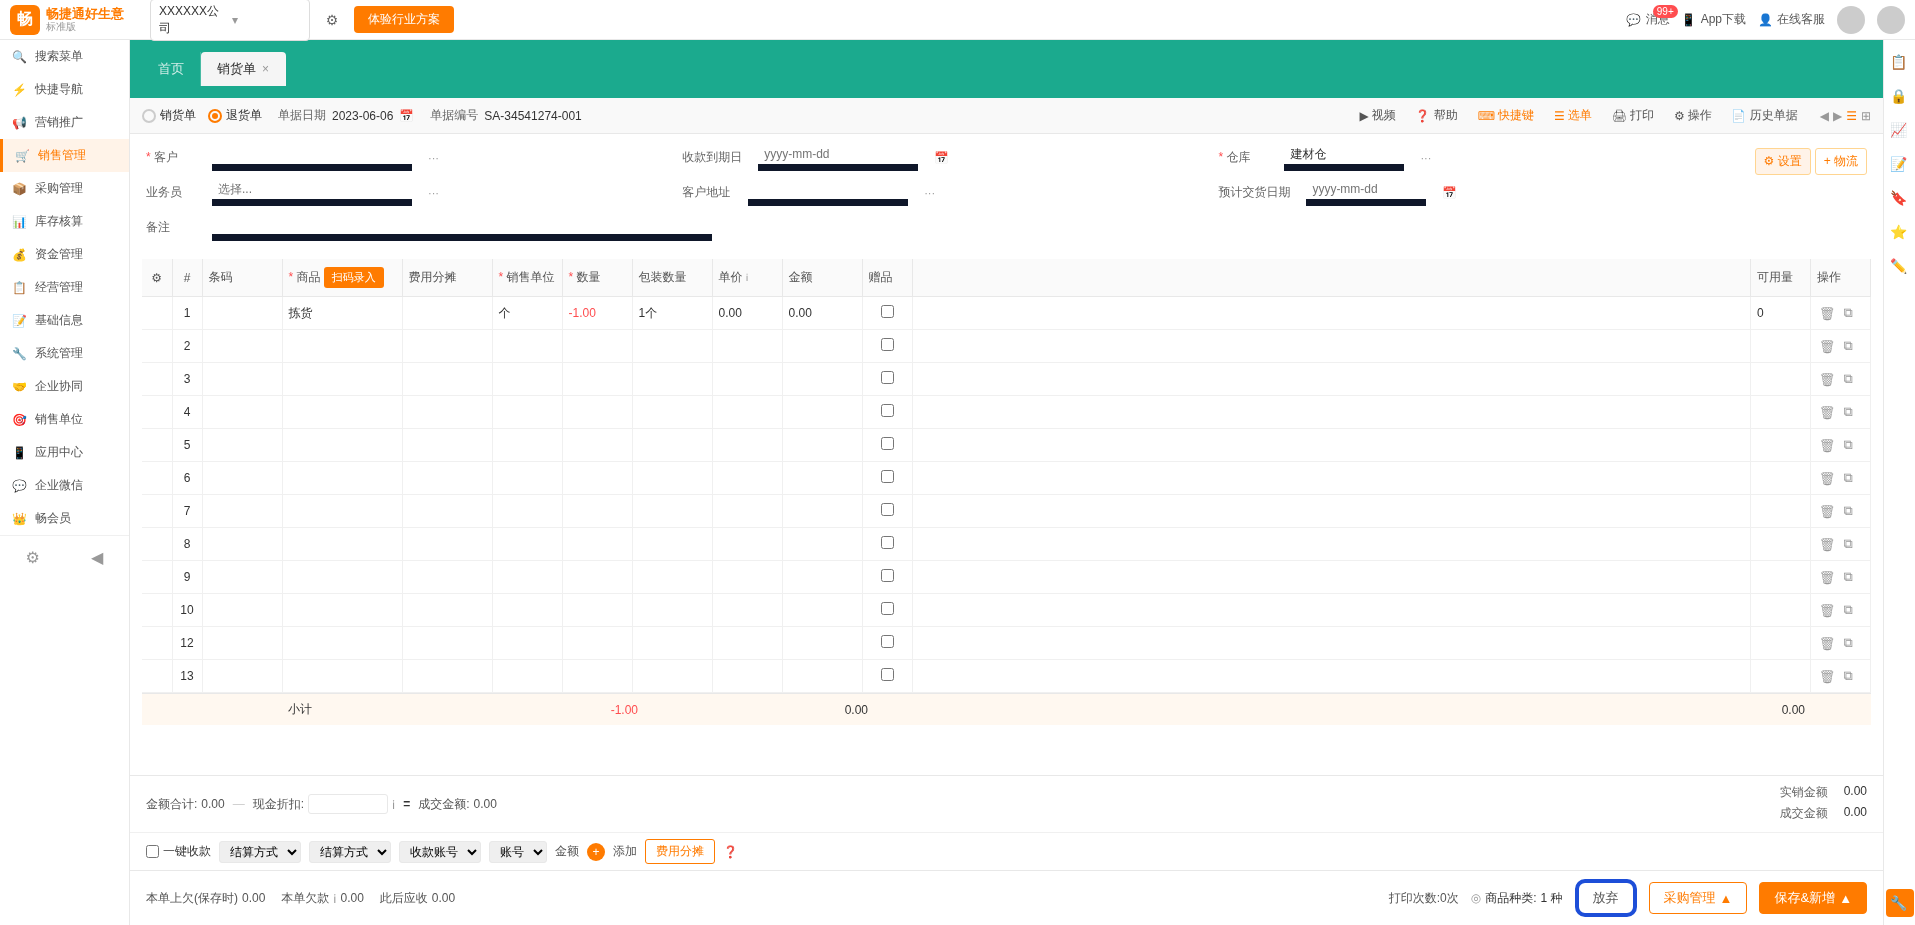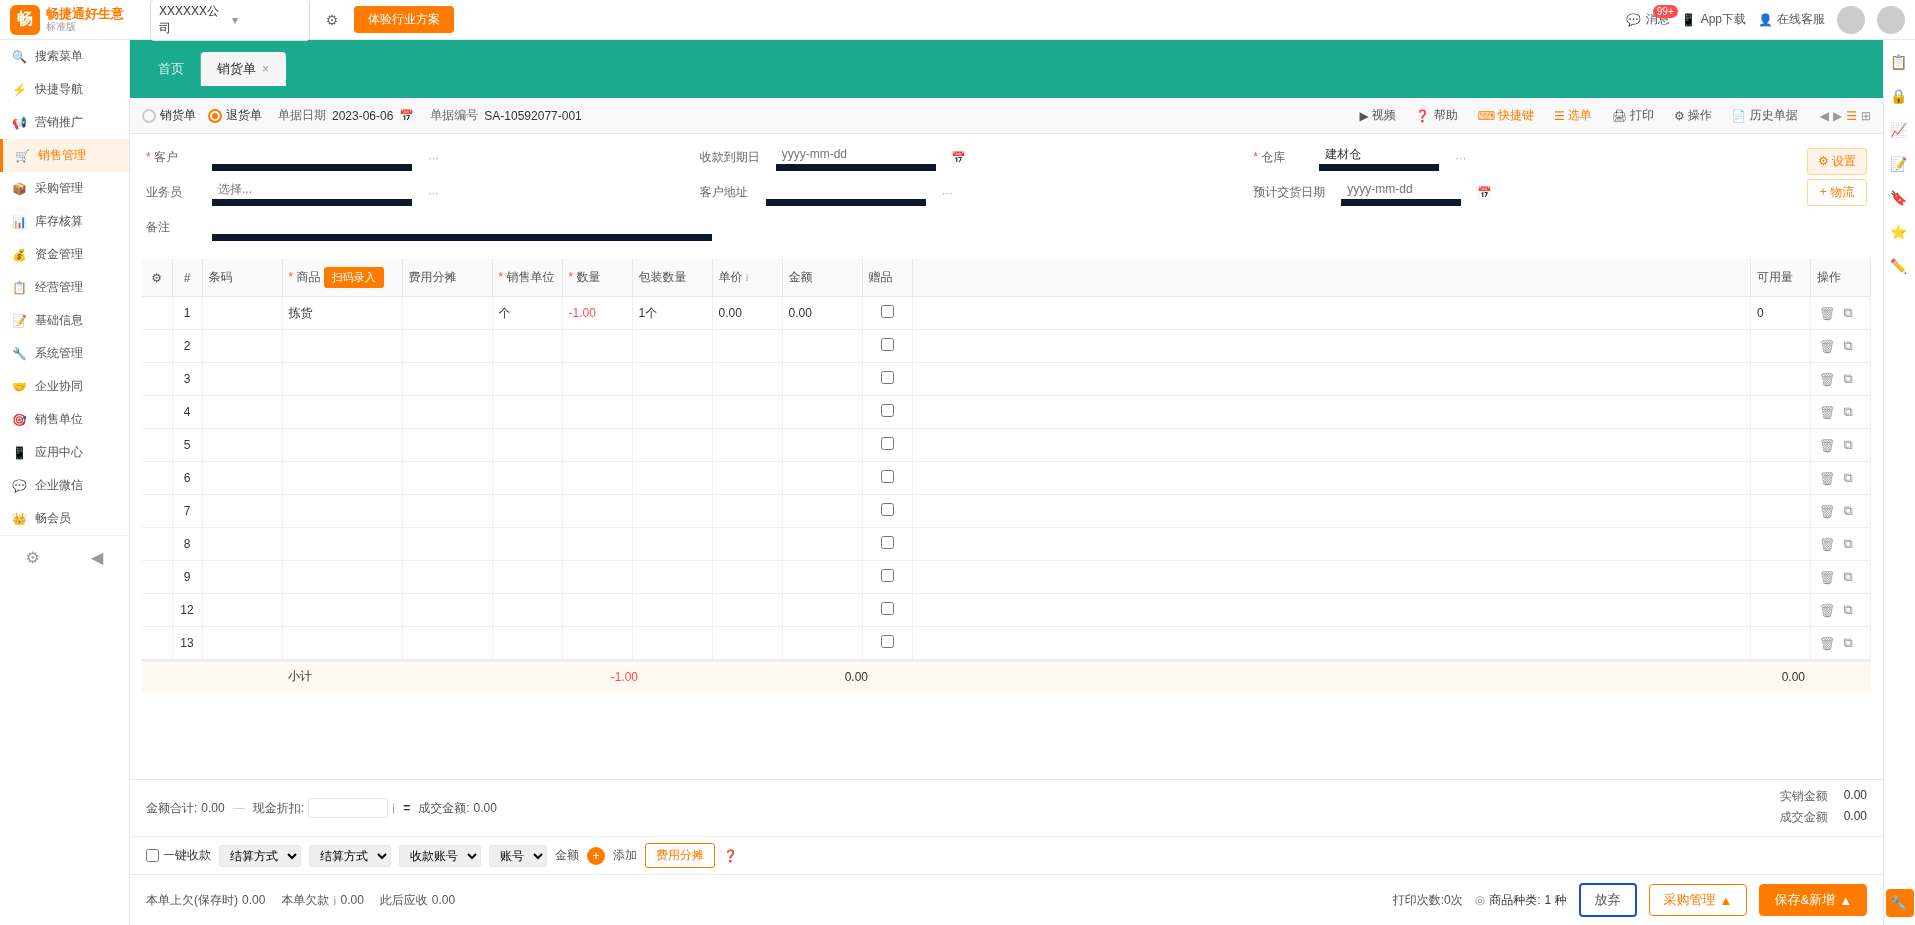--- a/index.html
+++ b/index.html
@@ -286,21 +286,21 @@
       background: transparent;
       color: #333;
       min-width: 0;
     }
     .field-more { color: #999; cursor: pointer; font-size: 11px; }
     .field-icon { color: #999; cursor: pointer; }
 
     
     .form-right-btns {
       display: flex;
-      flex-direction: column;
+      flex-direction: row;
       gap: 4px;
       min-width: 60px;
       align-self: flex-start;
       padding-top: 4px;
     }
     .settings-btn {
       background: #fff3e8;
       color: #ff7b00;
       border: 1px solid #ffd591;
       border-radius: 3px;
@@ -470,23 +470,23 @@
       color: #555;
       font-size: 12px;
     }
     .status-bar-right {
       margin-left: auto;
       display: flex;
       align-items: center;
       gap: 12px;
     }
     .action-btn {
-      border: 2px solid #1d4ed8;
+      border: 4px solid #1d4ed8;
       background: #fff;
-      border-radius: 4px;
+      border-radius: 10px;
       padding: 6px 14px;
       font-size: 13px;
       cursor: pointer;
       color: #555;
     }
     .save-draft-btn {
       background: #fff;
       border: 1px solid #ff7b00;
       color: #ff7b00;
       border-radius: 4px;
@@ -701,21 +701,21 @@
               <span>退货单</span>
             </div>
           </div>
           <div class="doc-field">
             <label>单据日期</label>
             <span class="value">2023-06-06</span>
             <span class="field-icon">📅</span>
           </div>
           <div class="doc-field">
             <label>单据编号</label>
-            <span class="value">SA-10592077-001</span>
+            <span class="value">SA-34541274-001</span>
           </div>
           <div class="toolbar-right">
             <div class="toolbar-btn">
               <span>▶</span>
               <span>视频</span>
             </div>
             <div class="toolbar-btn">
               <span>❓</span>
               <span>帮助</span>
             </div>
@@ -1012,20 +1012,41 @@
     <td class="col-avail"></td>
     <td class="col-op">
       <div class="op-cell">
         <span class="delete-icon">🗑</span>
         <span class="copy-icon">⧉</span>
       </div>
     </td>
   </tr>
                 <tr>
     <td class="col-settings"></td>
+    <td class="col-num">10</td>
+    <td class="col-barcode" contenteditable="true" style=""></td>
+    <td class="col-product" contenteditable="true" style=""></td>
+    <td class="col-spec" contenteditable="true" style=""></td>
+    <td class="col-unit" contenteditable="true" style=""></td>
+    <td class="col-qty " contenteditable="true" style=""></td>
+    <td class="col-pack" contenteditable="true" style=""></td>
+    <td class="col-price" contenteditable="true" style=""></td>
+    <td class="col-amount"></td>
+    <td class="col-gift checkbox-cell"><input type="checkbox" style=""></td>
+    <td style="flex: 1 1 0%; min-width: 200px;" contenteditable="true"></td>
+    <td class="col-avail"></td>
+    <td class="col-op">
+      <div class="op-cell">
+        <span class="delete-icon">🗑</span>
+        <span class="copy-icon">⧉</span>
+      </div>
+    </td>
+  </tr>
+                <tr>
+    <td class="col-settings"></td>
     <td class="col-num">12</td>
     <td class="col-barcode" contenteditable="true" style=""></td>
     <td class="col-product" contenteditable="true" style=""></td>
     <td class="col-spec" contenteditable="true" style=""></td>
     <td class="col-unit" contenteditable="true" style=""></td>
     <td class="col-qty " contenteditable="true" style=""></td>
     <td class="col-pack" contenteditable="true" style=""></td>
     <td class="col-price" contenteditable="true" style=""></td>
     <td class="col-amount"></td>
     <td class="col-gift checkbox-cell"><input type="checkbox" style=""></td>

